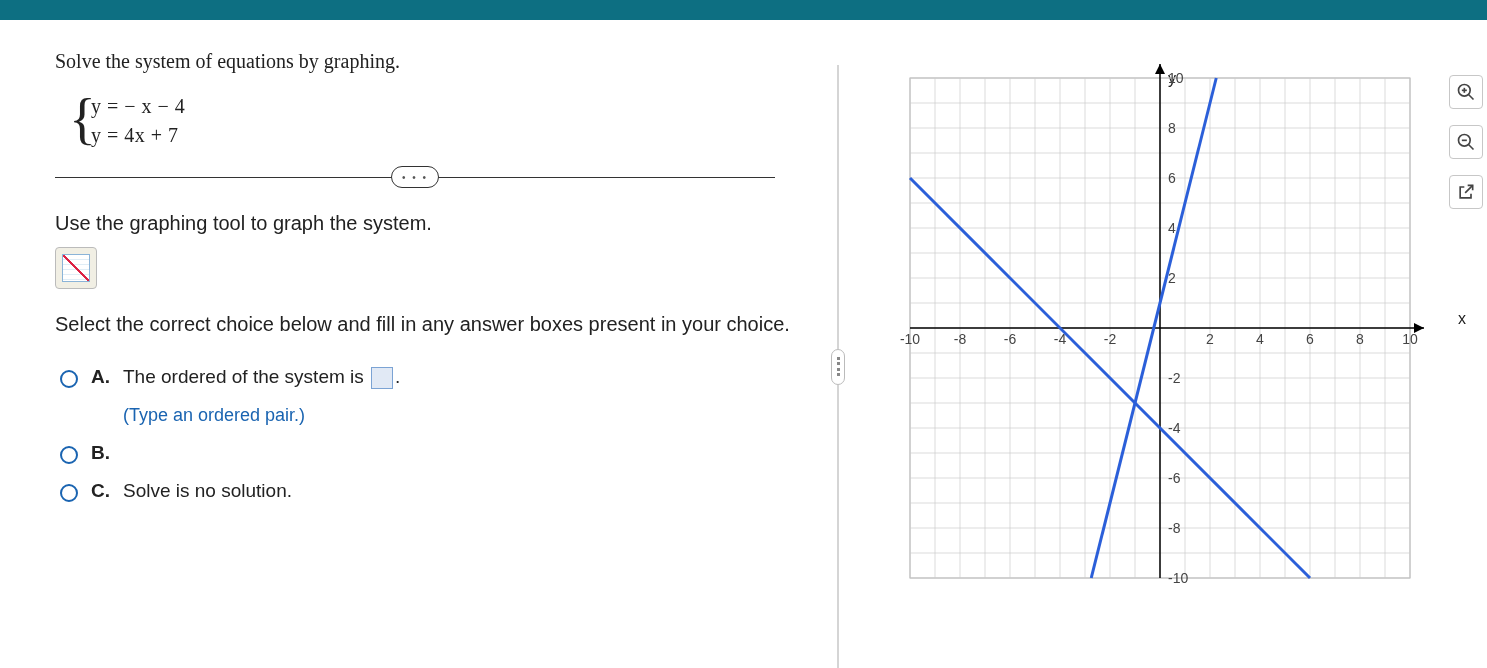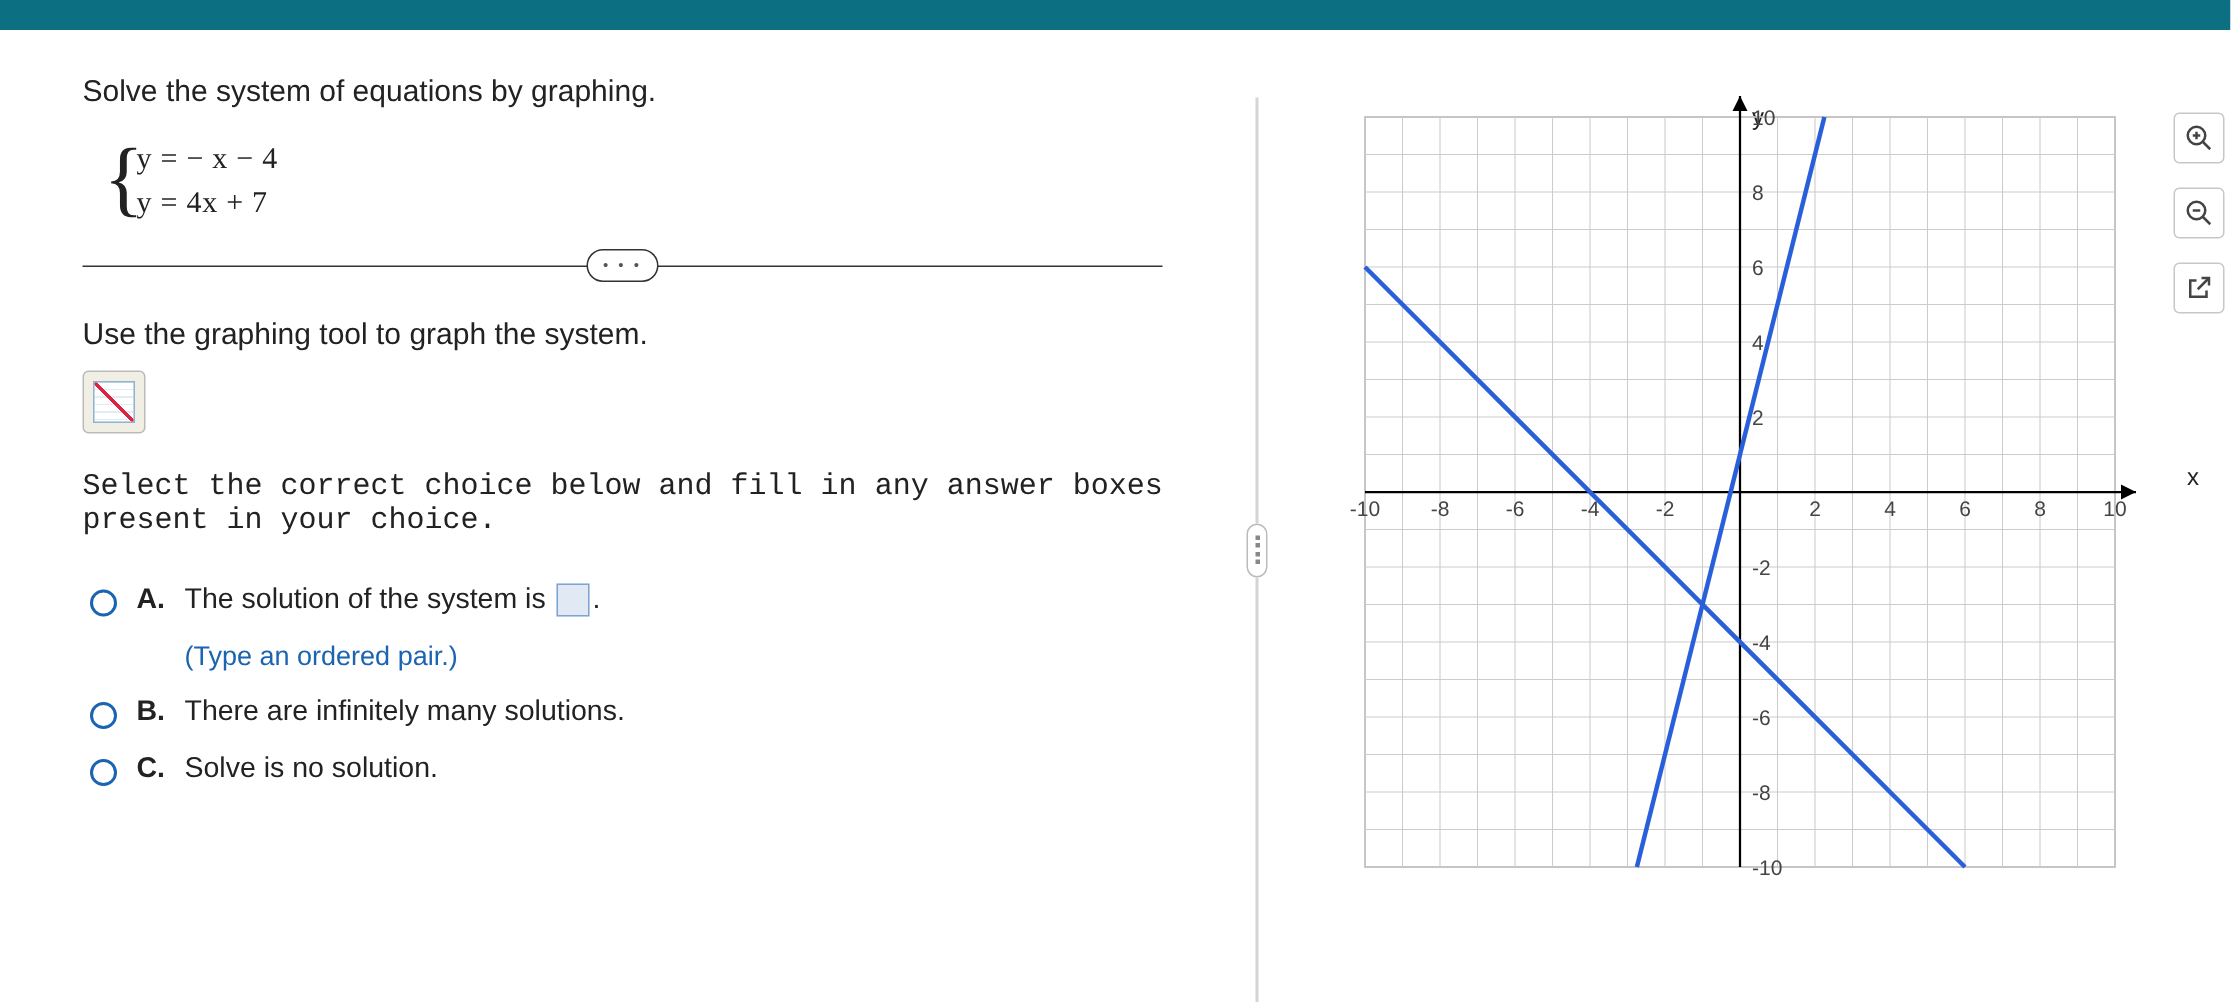--- a/index.html
+++ b/index.html
@@ -3,31 +3,31 @@
 <meta charset="utf-8">
 <style>
   * { box-sizing: border-box; }
   html, body { margin:0; padding:0; font-family: Arial, Helvetica, sans-serif; color:#222; }
   body { width:1487px; height:668px; position:relative; background:#fff; }
 
   .top-bar { height:20px; background:#0d6f82; }
   .main-row { display:flex; height:648px; position:relative; }
 
   .left-panel { width:840px; padding:30px 20px 0 55px; position:relative; }
-  .prompt { font-size:20px; margin-bottom:22px; }
+  .prompt { font-size:20px; margin-bottom:22px;font-family:Liberation Serif, serif; }
   .eq-block { position:relative; padding-left:36px; margin-bottom:30px; }
   .brace { font-size:56px; line-height:56px; position:absolute; left:14px; top:-4px; font-family: serif; }
   .eq { font-size:20px; margin:6px 0; font-family: Liberation Serif, serif; letter-spacing:0.5px;}
   .hr-wrap { border-top:1px solid #333; height:0; position:relative; width:720px; margin:8px 0 34px 0; }
   .ellipsis-pill { position:absolute; left:50%; top:-12px; transform:translateX(-50%); background:#fff; border:1px solid #333; border-radius:12px; width:48px; height:22px; display:flex; align-items:center; justify-content:center; font-size:10px; letter-spacing:2px; color:#555;}
   .instr { font-size:20px; margin-bottom:12px; }
   .graph-tool { width:42px; height:42px; border:1px solid #bbb; border-radius:4px; background:#f1efe4; display:flex; align-items:center; justify-content:center; margin-bottom:24px; position:relative; }
   .graph-tool::before { content:""; position:absolute; width:26px; height:26px; border:1px solid #8bb4d8; background: repeating-linear-gradient(#fff, #fff 4px, #e0edf6 4px, #e0edf6 5px), repeating-linear-gradient(90deg, transparent, transparent 4px, #e0edf6 4px, #e0edf6 5px);}
   .graph-tool::after { content:""; position:absolute; width:26px; height:26px; background: linear-gradient(45deg, transparent 47%, #d24 47%, #d24 53%, transparent 53%);}
-  .select-instr { font-size:20px; margin-bottom:30px; max-width:740px;font-family:Liberation Mono, monospace;}
+  .select-instr { font-size:20px; margin-bottom:30px; max-width:740px;}
   .choices { }
   .choice-row { display:flex; align-items:flex-start; gap:10px; margin-bottom:16px; font-size:19px;}
   .radio { appearance:none; -webkit-appearance:none; width:18px; height:18px; border:2px solid #1a64b1; border-radius:50%; margin-top:4px; flex-shrink:0; background:#fff;}
   .radio:checked::after { content:""; display:block; width:8px; height:8px; border-radius:50%; background:#1a64b1; margin:3px; }
   .choice-letter { font-weight:bold; min-width:22px;}
   .choice-body { }
   .answer-box { display:inline-block; width:22px; height:22px; background:#e1e9f5; border:1px solid #7ba3d4; vertical-align:middle; margin:0 2px;}
   .hint { color:#1a64b1; font-size:18px; margin-top:16px;}
 
   .divider-gripper { position:absolute; left:830px; top:45px; bottom:0; width:16px; display:flex; flex-direction:column; align-items:center; }
@@ -71,29 +71,28 @@
     <div class="graph-tool"></div>
 
     <div class="select-instr">Select the correct choice below and fill in any answer boxes present in your choice.</div>
 
     <div class="choices">
 
       <div class="choice-row">
         <input type="radio" name="ans" class="radio" style="">
         <span class="choice-letter">A.</span>
         <div class="choice-body">
-          <span>The solution of the system is </span><span class="answer-box"></span><span>.</span>
+          <span>The ordered of the system is </span><span class="answer-box"></span><span>.</span>
           <div class="hint">(Type an ordered pair.)</div>
         </div>
       </div>
 
       <div class="choice-row">
         <input type="radio" name="ans" class="radio" style="">
         <span class="choice-letter">B.</span>
-        <div class="choice-body">There are infinitely many solutions.</div>
       </div>
 
       <div class="choice-row">
         <input type="radio" name="ans" class="radio" style="">
         <span class="choice-letter">C.</span>
         <div class="choice-body">Solve is no solution.</div>
       </div>
 
     </div>
   </div>

